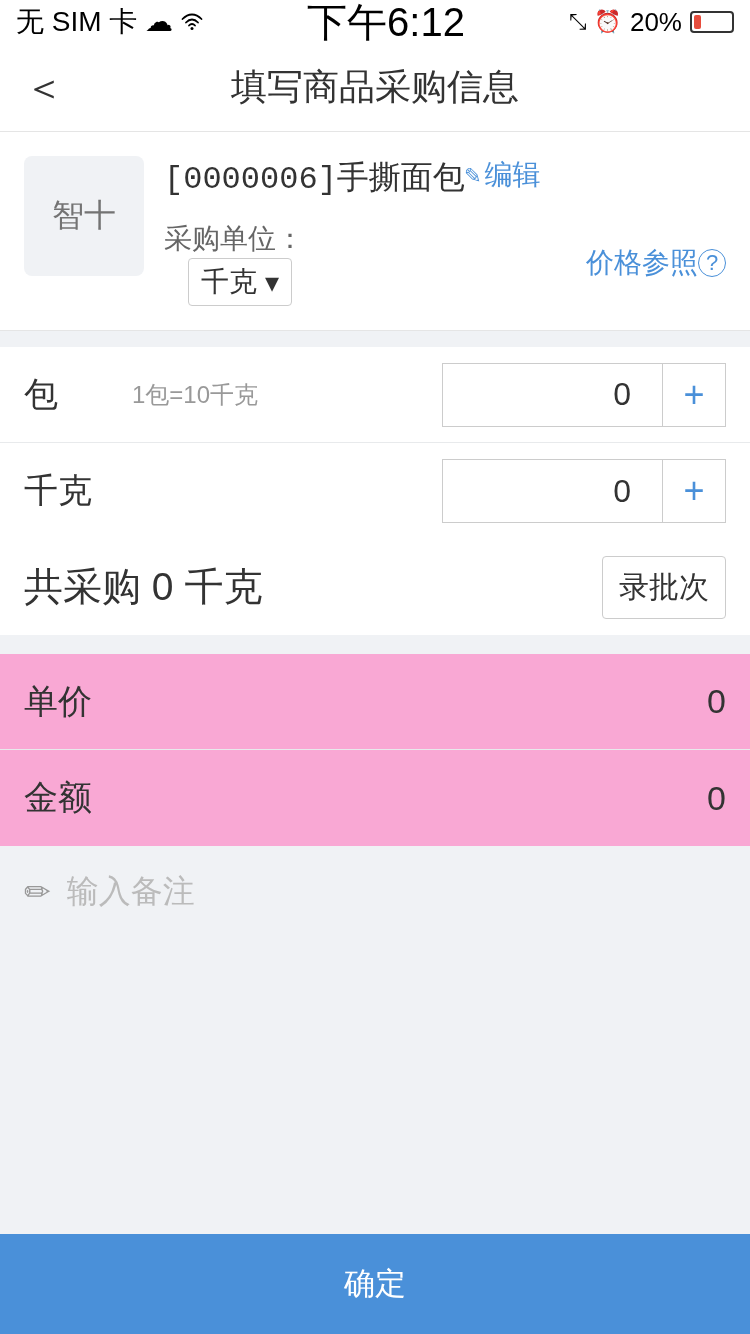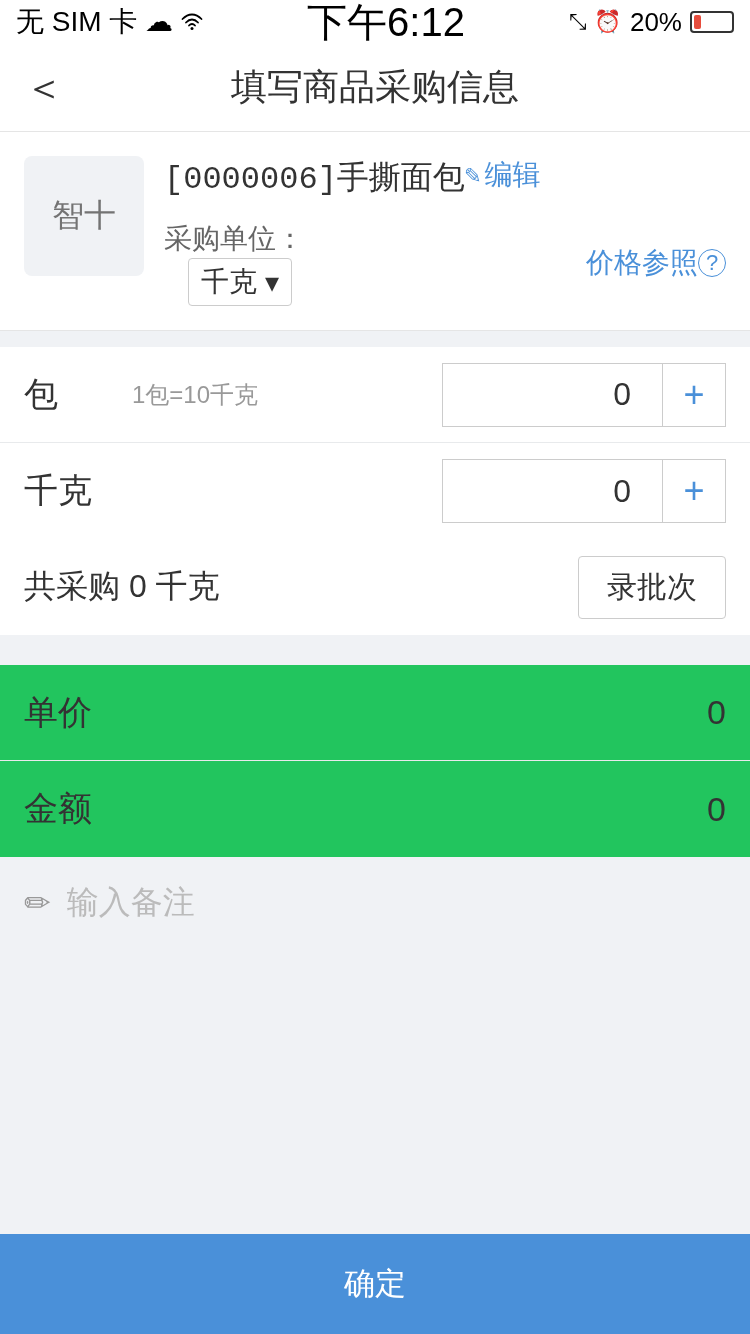--- a/index.html
+++ b/index.html
@@ -192,35 +192,35 @@
     }
 
     
     .total-section {
       background: #fff;
       display: flex;
       align-items: center;
       padding: 0 24px;
       height: 96px;
     }
-    .total-text { font-size: 32px; color: #333; flex: 1; }
+    .total-text { font-size: 39px; color: #333; flex: 1; }
     .batch-btn {
       border: 1px solid #ccc;
       border-radius: 4px;
-      padding: 10px 28px;
+      padding: 10px 16px;
       font-size: 30px;
       color: #333;
       cursor: pointer;
       background: #fff;
     }
 
     
     .info-section {
-      background: #22c55e;
-      margin-top: 14px;
+      background: #f9a8d4;
+      margin-top: 3px;
     }
     .info-row {
       display: flex;
       align-items: center;
       padding: 0 24px;
       height: 96px;
       border-bottom: 1px solid #e8eaec;
     }
     .info-row:last-child { border-bottom: none; }
     .info-label { font-size: 34px; color: #333; }

